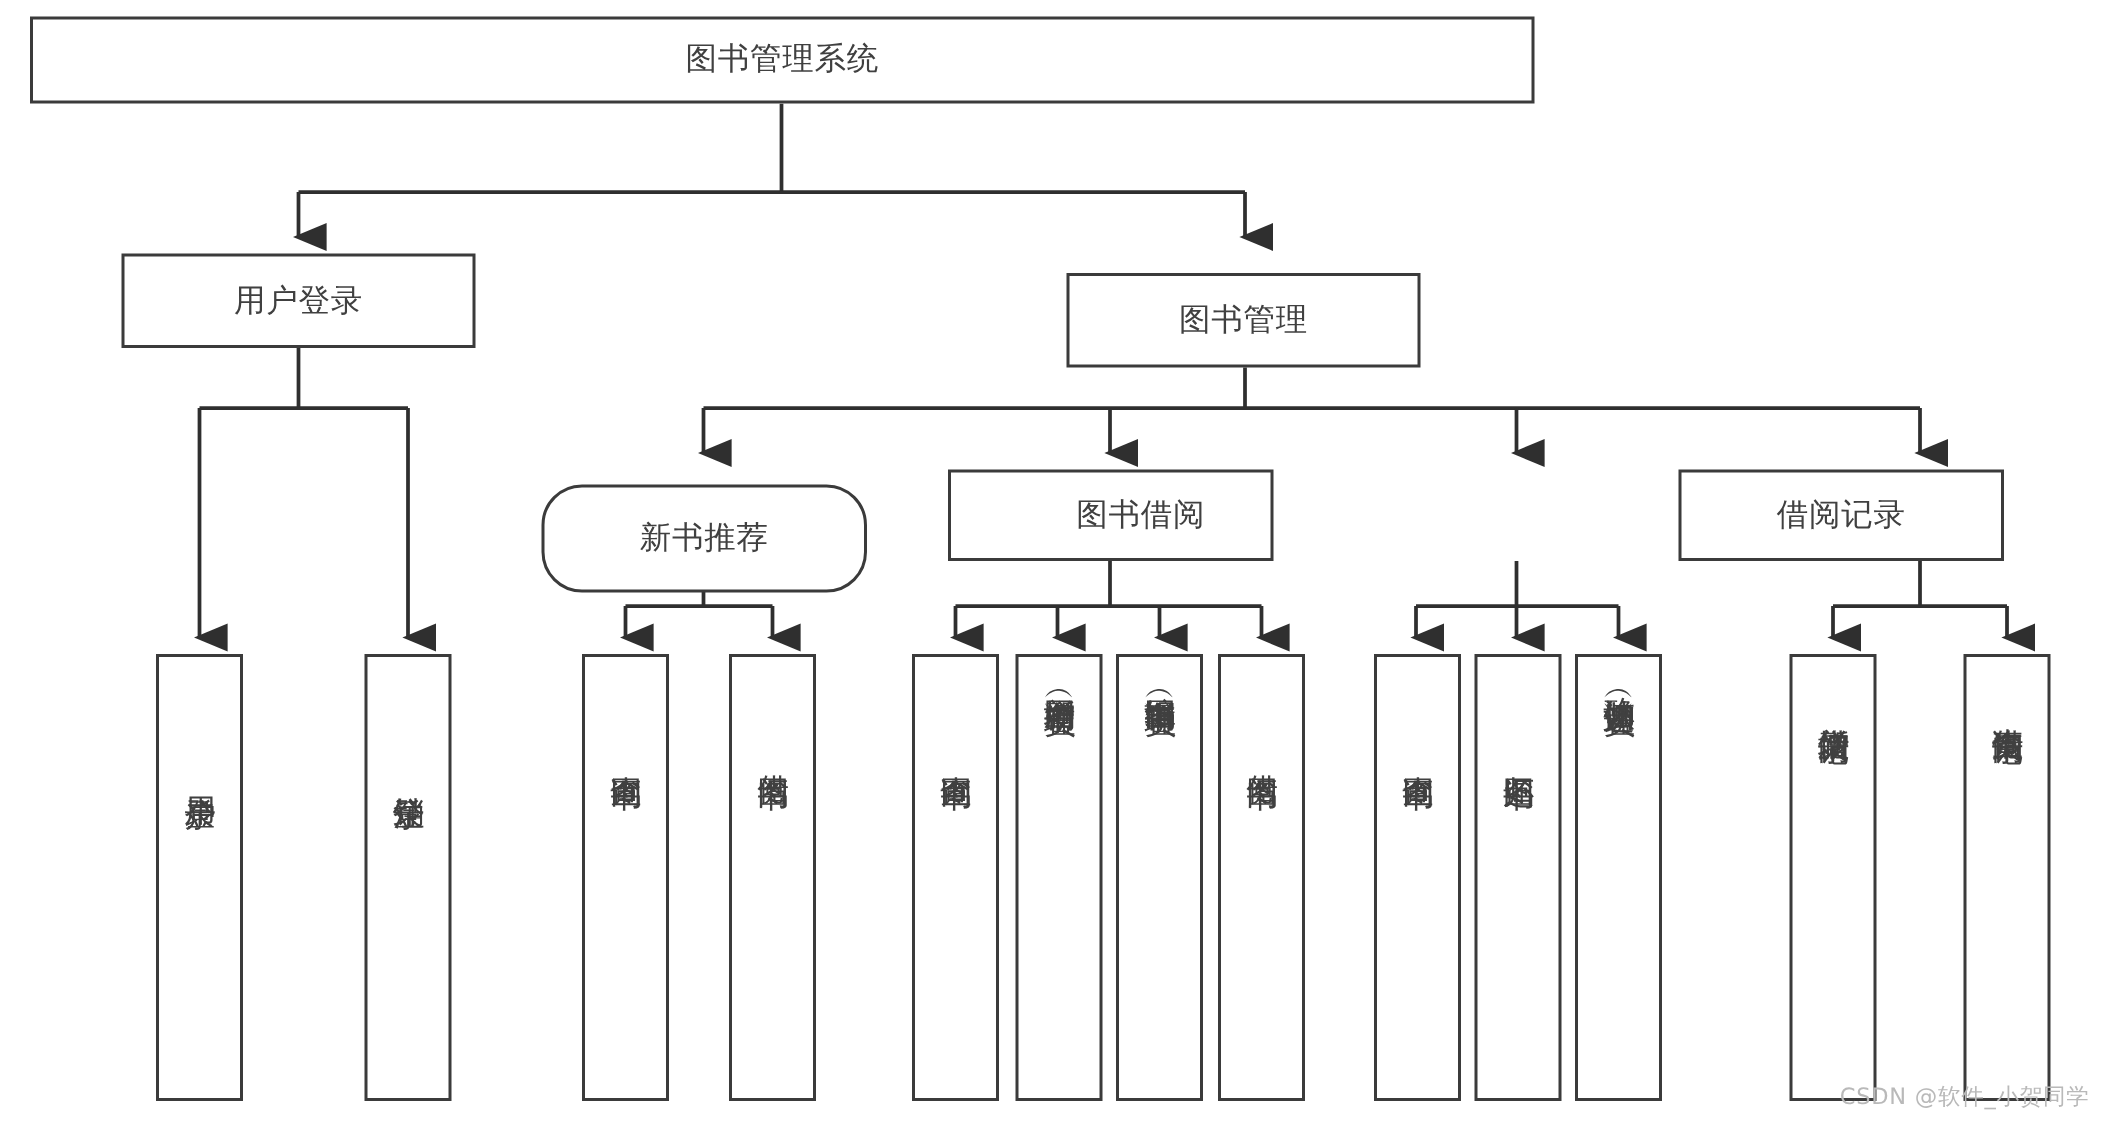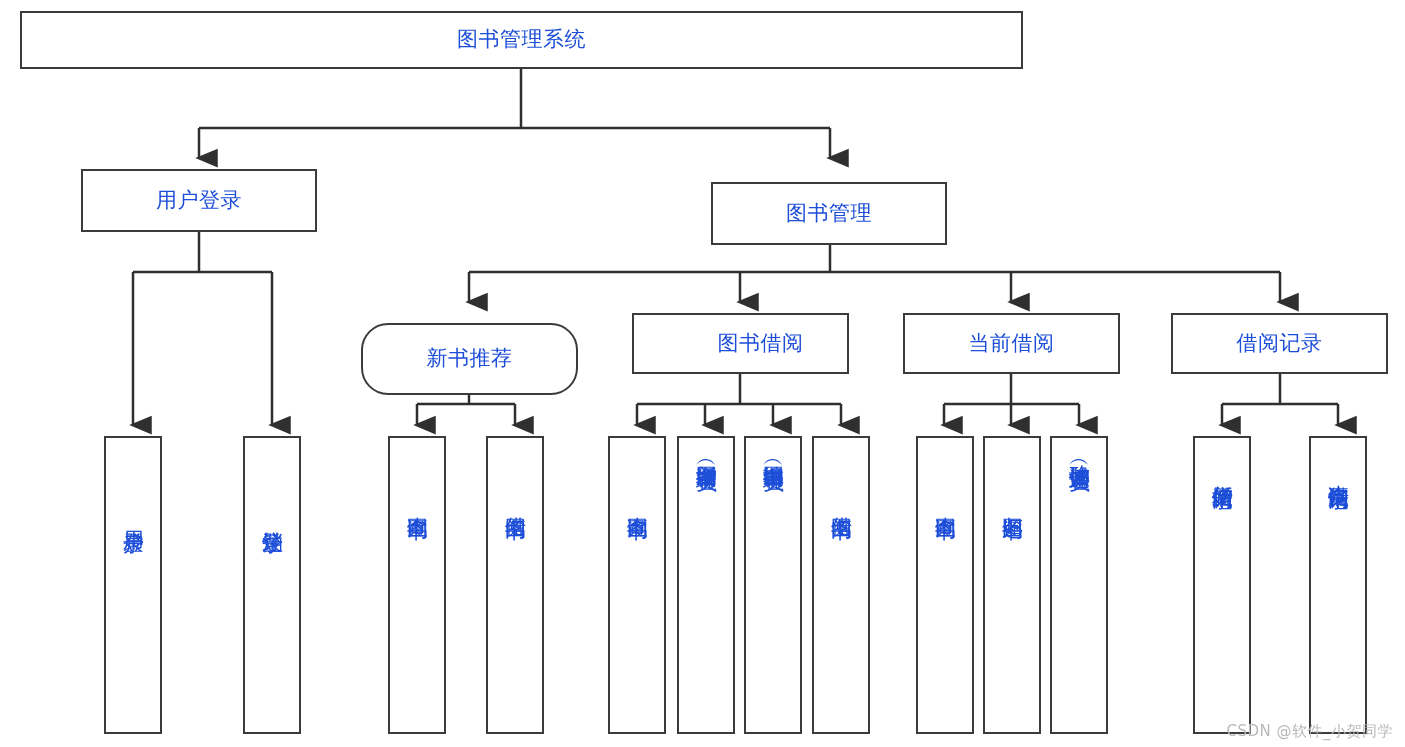--- a/index.html
+++ b/index.html
@@ -38,21 +38,21 @@
     z-index: 3;
   }
   .node.root {
     border-width: 2.5px;
   }
   .node-label {
     font-size: 21px;
     line-height: 1.1;
     letter-spacing: 0.5px;
     white-space: nowrap;
-    color: #1d4ed8;
+    color: #404040;
   }
   .node.leaf {
     align-items: flex-start;
     padding-top: 0px;
   }
   .node.leaf .node-label {
     writing-mode: vertical-rl;
     text-orientation: upright;
     font-size: 21px;
     line-height: 1.28;
@@ -141,24 +141,21 @@
   <div class="node" style="left:711px; top:169px; width:236px; height:63px;margin-top:13px;">
     <span class="node-label">图书管理</span>
   </div>
 
   <div class="node" style="left:361px; top:323px; width:217px; height:72px;border-radius:27px;">
     <span class="node-label">新书推荐</span>
   </div>
   <div class="node" style="left:632px; top:313px; width:217px; height:61px;padding-left:40px;">
     <span class="node-label">图书借阅</span>
   </div>
-  <div class="node" style="left:903px; top:313px; width:217px; height:61px;">
-    <span class="node-label">当前借阅</span>
-  </div>
-  <div class="node" style="left:1171px; top:313px; width:217px; height:61px;">
+  <div class="node" style="left:1119px; top:313px; width:217px; height:61px;">
     <span class="node-label">借阅记录</span>
   </div>
 
   <div class="node leaf pad-a" style="left:104px; top:436px; width:58px; height:298px;">
     <span class="node-label">用户登录</span>
   </div>
   <div class="node leaf pad-a" style="left:243px; top:436px; width:58px; height:298px;">
     <span class="node-label">注销登录</span>
   </div>
 

